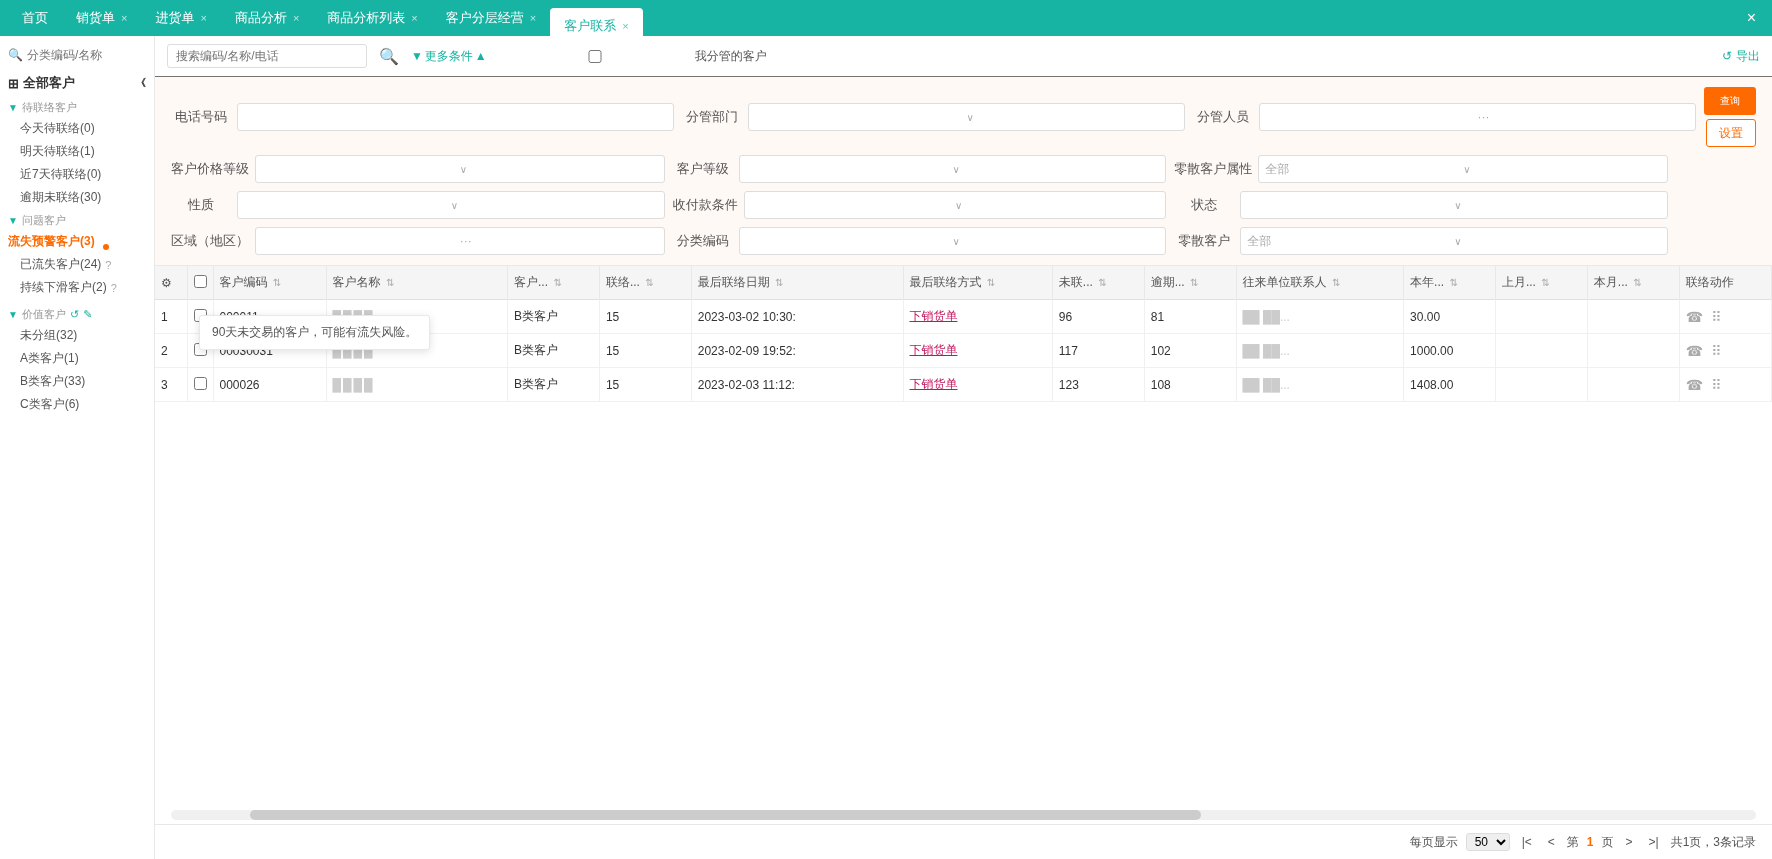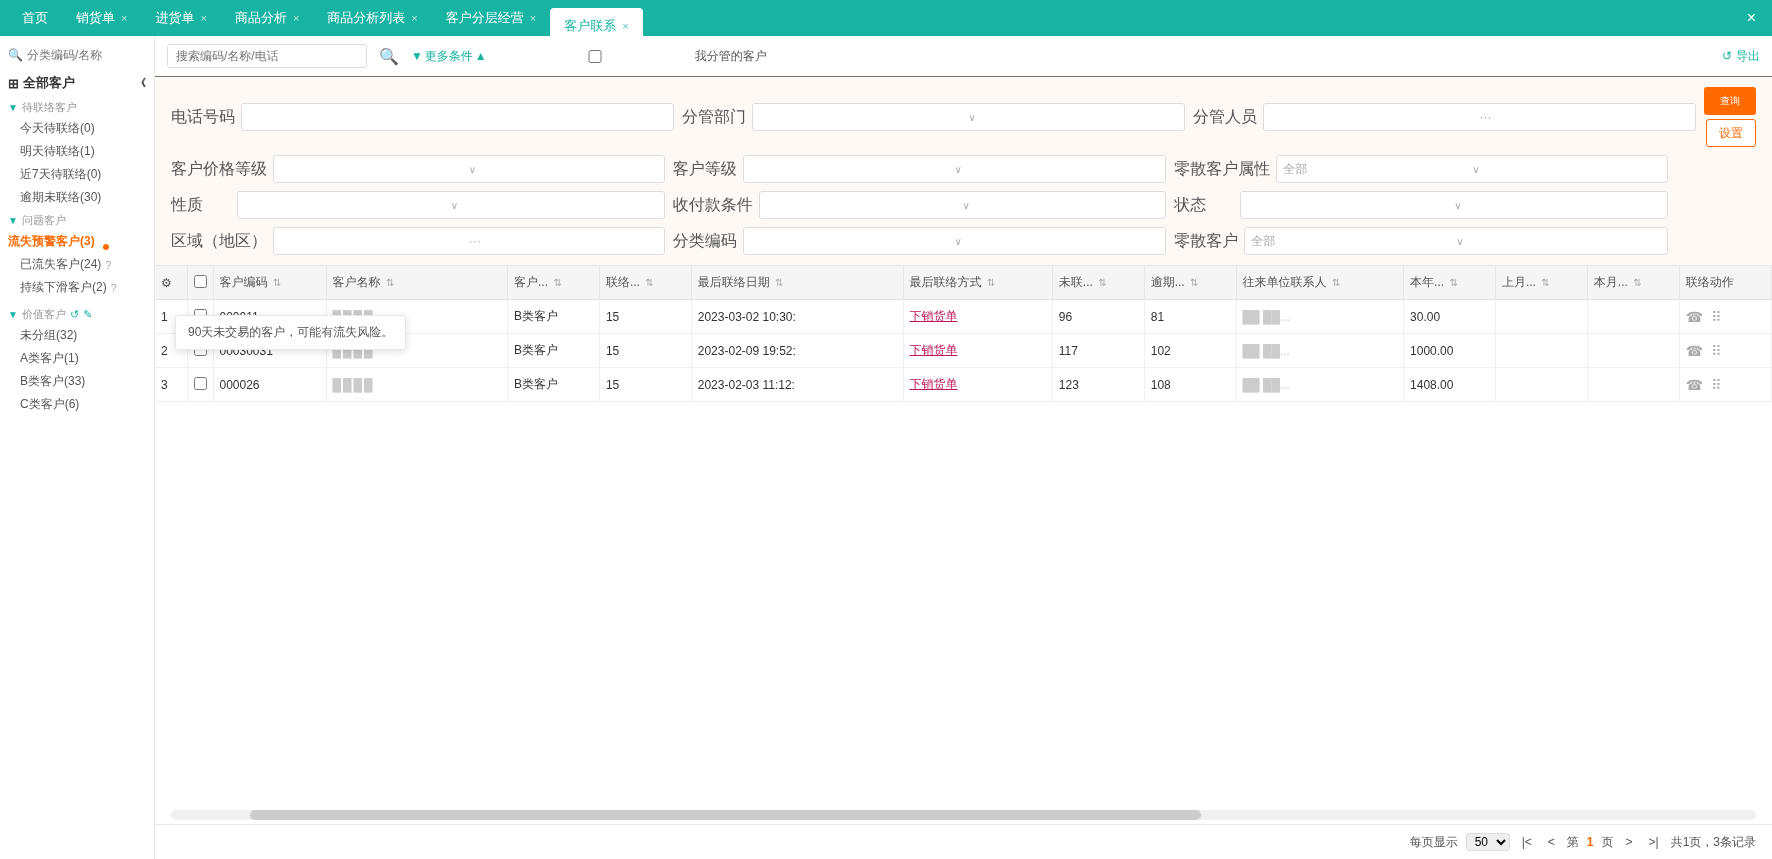--- a/index.html
+++ b/index.html
@@ -112,21 +112,21 @@
       background: #fff9f6; border-bottom: 1px solid #e8e8e8;
       padding: 10px 16px;
     }
     .filter-row {
       display: flex; align-items: center; gap: 8px; margin-bottom: 8px;
     }
     .filter-row:last-child { margin-bottom: 0; }
     .filter-cell {
       display: flex; align-items: center; gap: 6px; flex: 1;
     }
-    .filter-label { color: #555; font-size: 16px; white-space: nowrap; min-width: 60px; text-align: left; }
+    .filter-label { color: #555; font-size: 13px; white-space: nowrap; min-width: 60px; text-align: center; }
     .filter-input {
       flex: 1; border: 1px solid #ddd; border-radius: 3px;
       padding: 4px 6px; font-size: 12px; outline: none; height: 28px;
     }
     .filter-select {
       flex: 1; border: 1px solid #ddd; border-radius: 3px;
       padding: 4px 6px; font-size: 12px; outline: none; height: 28px;
       background: #fff; display: flex; align-items: center;
       position: relative; cursor: pointer;
     }
@@ -203,21 +203,21 @@
     }
 
     
     .tooltip-box {
       position: absolute;
       background: #fff; border: 1px solid #e8e8e8;
       box-shadow: 0 2px 8px rgba(0,0,0,0.12);
       padding: 8px 12px; border-radius: 3px;
       font-size: 12px; color: #555; z-index: 100;
       white-space: nowrap;
-      top: 238px; left: 20px;
+      top: 238px; left: 44px;
     }
 
     .checkbox-cell { width: 20px; text-align: center; }
     input[type=checkbox] { cursor: pointer; }
 
     .filter-form-outer {
       position: relative;
     }
   </style>
 </head>

